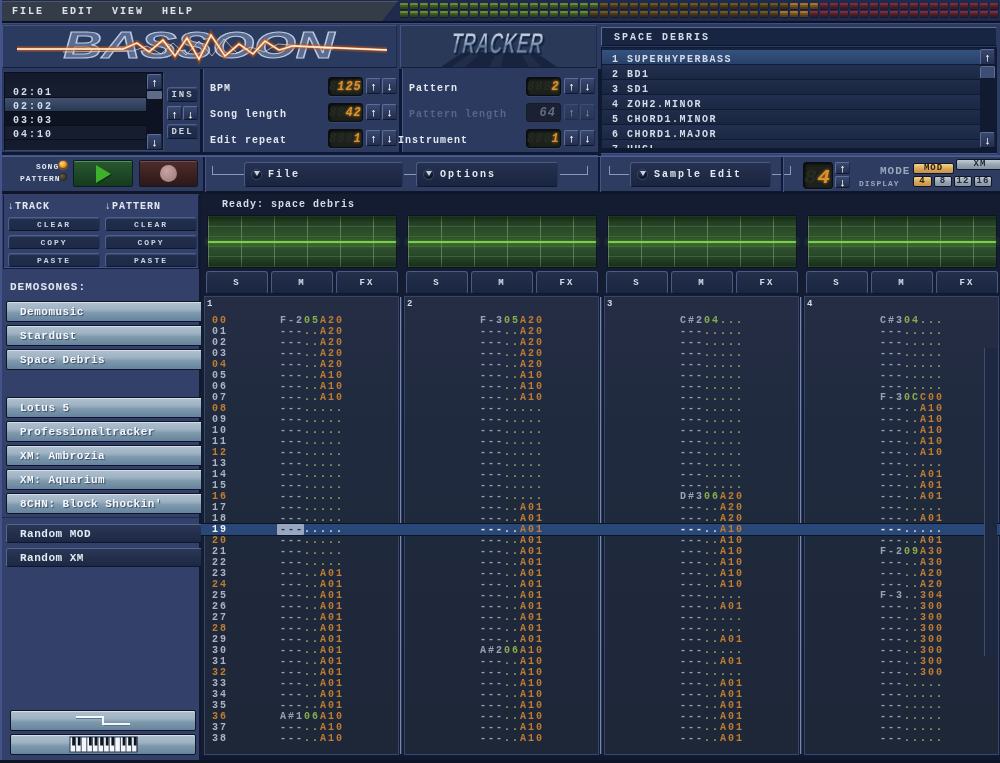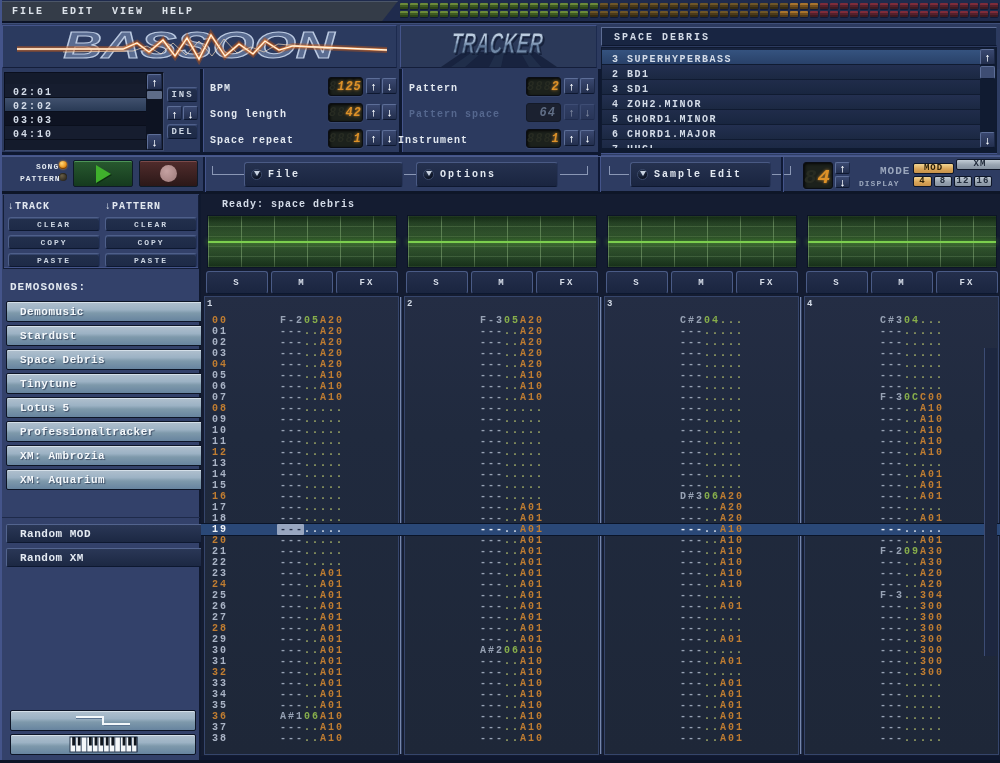--- a/index.html
+++ b/index.html
@@ -203,21 +203,21 @@
       </g>
 <g transform="translate(98,0) scale(0.62,1) translate(-98,0)">
 <text x="101" y="29" text-anchor="middle" font-family="Liberation Sans" font-weight="bold" font-style="italic" font-size="29" letter-spacing="1" fill="#141f38" transform="skewX(-10)" opacity=".85">TRACKER</text>
 <text x="98" y="27" text-anchor="middle" font-family="Liberation Sans" font-weight="bold" font-style="italic" font-size="29" letter-spacing="1" fill="url(#tg)" stroke="#2a3a56" stroke-width=".8" transform="skewX(-10)">TRACKER</text>
 </g>
 </svg>
 <div class="a" style="left:601px;top:27px;width:396px;height:19px;background:#182542;border:1px solid #5c6c94;border-bottom-color:#0e1830;border-right-color:#2a3a5e"></div>
 <div class="t" style="left:614px;top:32px">SPACE DEBRIS</div>
 <div class="a" style="left:601px;top:47px;width:396px;height:102px;background:#17233e;border:1px solid #0f1a30;overflow:hidden">
 <div style="position:absolute;left:0;top:2px;width:396px;height:15px;background:linear-gradient(180deg,#35537f,#294169);border-bottom:1px solid #101b31"></div>
-<div class="t" style="left:10px;top:6px;letter-spacing:1.5px">3 SUPERHYPERBASS</div>
+<div class="t" style="left:10px;top:6px;letter-spacing:1.5px">1 SUPERHYPERBASS</div>
 <div style="position:absolute;left:0;top:17px;width:396px;height:15px;background:linear-gradient(180deg,#232f50,#1b2842);border-bottom:1px solid #101b31"></div>
 <div class="t" style="left:10px;top:21px;letter-spacing:1.5px">2 BD1</div>
 <div style="position:absolute;left:0;top:32px;width:396px;height:15px;background:linear-gradient(180deg,#202c4a,#192640);border-bottom:1px solid #101b31"></div>
 <div class="t" style="left:10px;top:36px;letter-spacing:1.5px">3 SD1</div>
 <div style="position:absolute;left:0;top:47px;width:396px;height:15px;background:linear-gradient(180deg,#232f50,#1b2842);border-bottom:1px solid #101b31"></div>
 <div class="t" style="left:10px;top:51px;letter-spacing:1.5px">4 ZOH2.MINOR</div>
 <div style="position:absolute;left:0;top:62px;width:396px;height:15px;background:linear-gradient(180deg,#202c4a,#192640);border-bottom:1px solid #101b31"></div>
 <div class="t" style="left:10px;top:66px;letter-spacing:1.5px">5 CHORD1.MINOR</div>
 <div style="position:absolute;left:0;top:77px;width:396px;height:15px;background:linear-gradient(180deg,#232f50,#1b2842);border-bottom:1px solid #101b31"></div>
 <div class="t" style="left:10px;top:81px;letter-spacing:1.5px">6 CHORD1.MAJOR</div>
@@ -253,31 +253,31 @@
 <div class="a" style="left:200px;top:69px;width:3px;height:83px;background:#0e1830"></div>
 <div class="a" style="left:203px;top:69px;width:1px;height:83px;background:#44548a"></div>
 <div class="lbl" style="left:210px;top:83px">BPM</div>
 <div class="lcd" style="left:328px;top:77px;width:35px;height:19px;font-size:12px;padding-top:2px"><span class="gh">8</span><span class="lit">125</span></div>
 <div class="ud" style="left:366px;top:78px">↑</div>
 <div class="ud" style="left:382px;top:78px">↓</div>
 <div class="lbl" style="left:210px;top:109px">Song length</div>
 <div class="lcd" style="left:328px;top:103px;width:35px;height:19px;font-size:12px;padding-top:2px"><span class="gh">88</span><span class="lit">42</span></div>
 <div class="ud" style="left:366px;top:104px">↑</div>
 <div class="ud" style="left:382px;top:104px">↓</div>
-<div class="lbl" style="left:210px;top:135px">Space repeat</div>
+<div class="lbl" style="left:210px;top:135px">Edit repeat</div>
 <div class="lcd" style="left:328px;top:129px;width:35px;height:19px;font-size:12px;padding-top:2px"><span class="gh">888</span><span class="lit">1</span></div>
 <div class="ud" style="left:366px;top:130px">↑</div>
 <div class="ud" style="left:382px;top:130px">↓</div>
 <div class="a" style="left:399px;top:69px;width:3px;height:83px;background:#0e1830"></div>
 <div class="a" style="left:402px;top:69px;width:1px;height:83px;background:#44548a"></div>
 <div class="lbl" style="left:409px;top:83px">Pattern</div>
 <div class="lcd" style="left:526px;top:77px;width:35px;height:19px;font-size:12px;padding-top:2px"><span class="gh">888</span><span class="lit">2</span></div>
 <div class="ud" style="left:564px;top:78px">↑</div>
 <div class="ud" style="left:580px;top:78px">↓</div>
-<div class="lbl" style="left:409px;top:109px;color:#55678e">Pattern space</div>
+<div class="lbl" style="left:409px;top:109px;color:#55678e">Pattern length</div>
 <div class="lcd" style="left:526px;top:103px;width:35px;height:19px;font-size:12px;padding-top:2px;background:#1b2130;box-shadow:none;border-color:#141a28"><span style="color:#2a3344"></span><span style="color:#72829c;text-shadow:none;opacity:.8">64</span></div>
 <div class="ud dim" style="left:564px;top:104px">↑</div>
 <div class="ud dim" style="left:580px;top:104px">↓</div>
 <div class="lbl" style="left:398px;top:135px">Instrument</div>
 <div class="lcd" style="left:526px;top:129px;width:35px;height:19px;font-size:12px;padding-top:2px"><span class="gh">888</span><span class="lit">1</span></div>
 <div class="ud" style="left:564px;top:130px">↑</div>
 <div class="ud" style="left:580px;top:130px">↓</div>
 <div class="a" style="left:598px;top:69px;width:3px;height:88px;background:#0e1830"></div>
 <div class="a" style="left:0;top:156px;width:1000px;height:37px;background:#2e3c62;border-top:1px solid #4c5c8c"></div>
 <div class="a" style="left:0;top:191px;width:1000px;height:3px;background:#0e1628"></div>
@@ -338,25 +338,25 @@
 <div class="btn" style="left:8px;top:217px;width:92px;height:14px;line-height:13px;font-size:8px">CLEAR</div>
 <div class="btn" style="left:8px;top:235px;width:92px;height:14px;line-height:13px;font-size:8px">COPY</div>
 <div class="btn" style="left:8px;top:253px;width:92px;height:14px;line-height:13px;font-size:8px">PASTE</div>
 <div class="btn" style="left:105px;top:217px;width:92px;height:14px;line-height:13px;font-size:8px">CLEAR</div>
 <div class="btn" style="left:105px;top:235px;width:92px;height:14px;line-height:13px;font-size:8px">COPY</div>
 <div class="btn" style="left:105px;top:253px;width:92px;height:14px;line-height:13px;font-size:8px">PASTE</div>
 <div class="lbl" style="left:10px;top:281px;font-size:11px">DEMOSONGS:</div>
 <div class="demo" style="top:301px">Demomusic</div>
 <div class="demo" style="top:325px">Stardust</div>
 <div class="demo" style="top:349px">Space Debris</div>
-<div class="demo" style="top:373px">Tinytune</div>
 <div class="demo" style="top:397px">Lotus 5</div>
 <div class="demo" style="top:445px">XM: Ambrozia</div>
 <div class="demo" style="top:421px">Professionaltracker</div>
 <div class="demo" style="top:469px">XM: Aquarium</div>
+<div class="demo" style="top:493px">8CHN: Block Shockin'</div>
 <div class="a" style="left:0;top:517px;width:200px;height:1px;background:#1e2a4a"></div>
 <div class="demo dark" style="top:524px;height:19px;line-height:18px">Random MOD</div>
 <div class="demo dark" style="top:548px;height:19px;line-height:18px">Random XM</div>
 <div class="demo" style="left:10px;top:710px;width:186px;height:21px"></div>
 <svg class="a" style="left:10px;top:710px" width="186" height="21" viewBox="0 0 186 21">
 <path d="M66,7 H93 V14 H120" fill="none" stroke="#f2f7fa" stroke-width="2"></path>
 <path d="M66,8.5 H92 M94,15.5 H120" stroke="#5a7390" stroke-width="1"></path>
     </svg>
 <div class="demo" style="left:10px;top:734px;width:186px;height:21px"></div>
 <svg class="a" style="left:10px;top:734px" width="186" height="21" viewBox="0 0 186 21">

